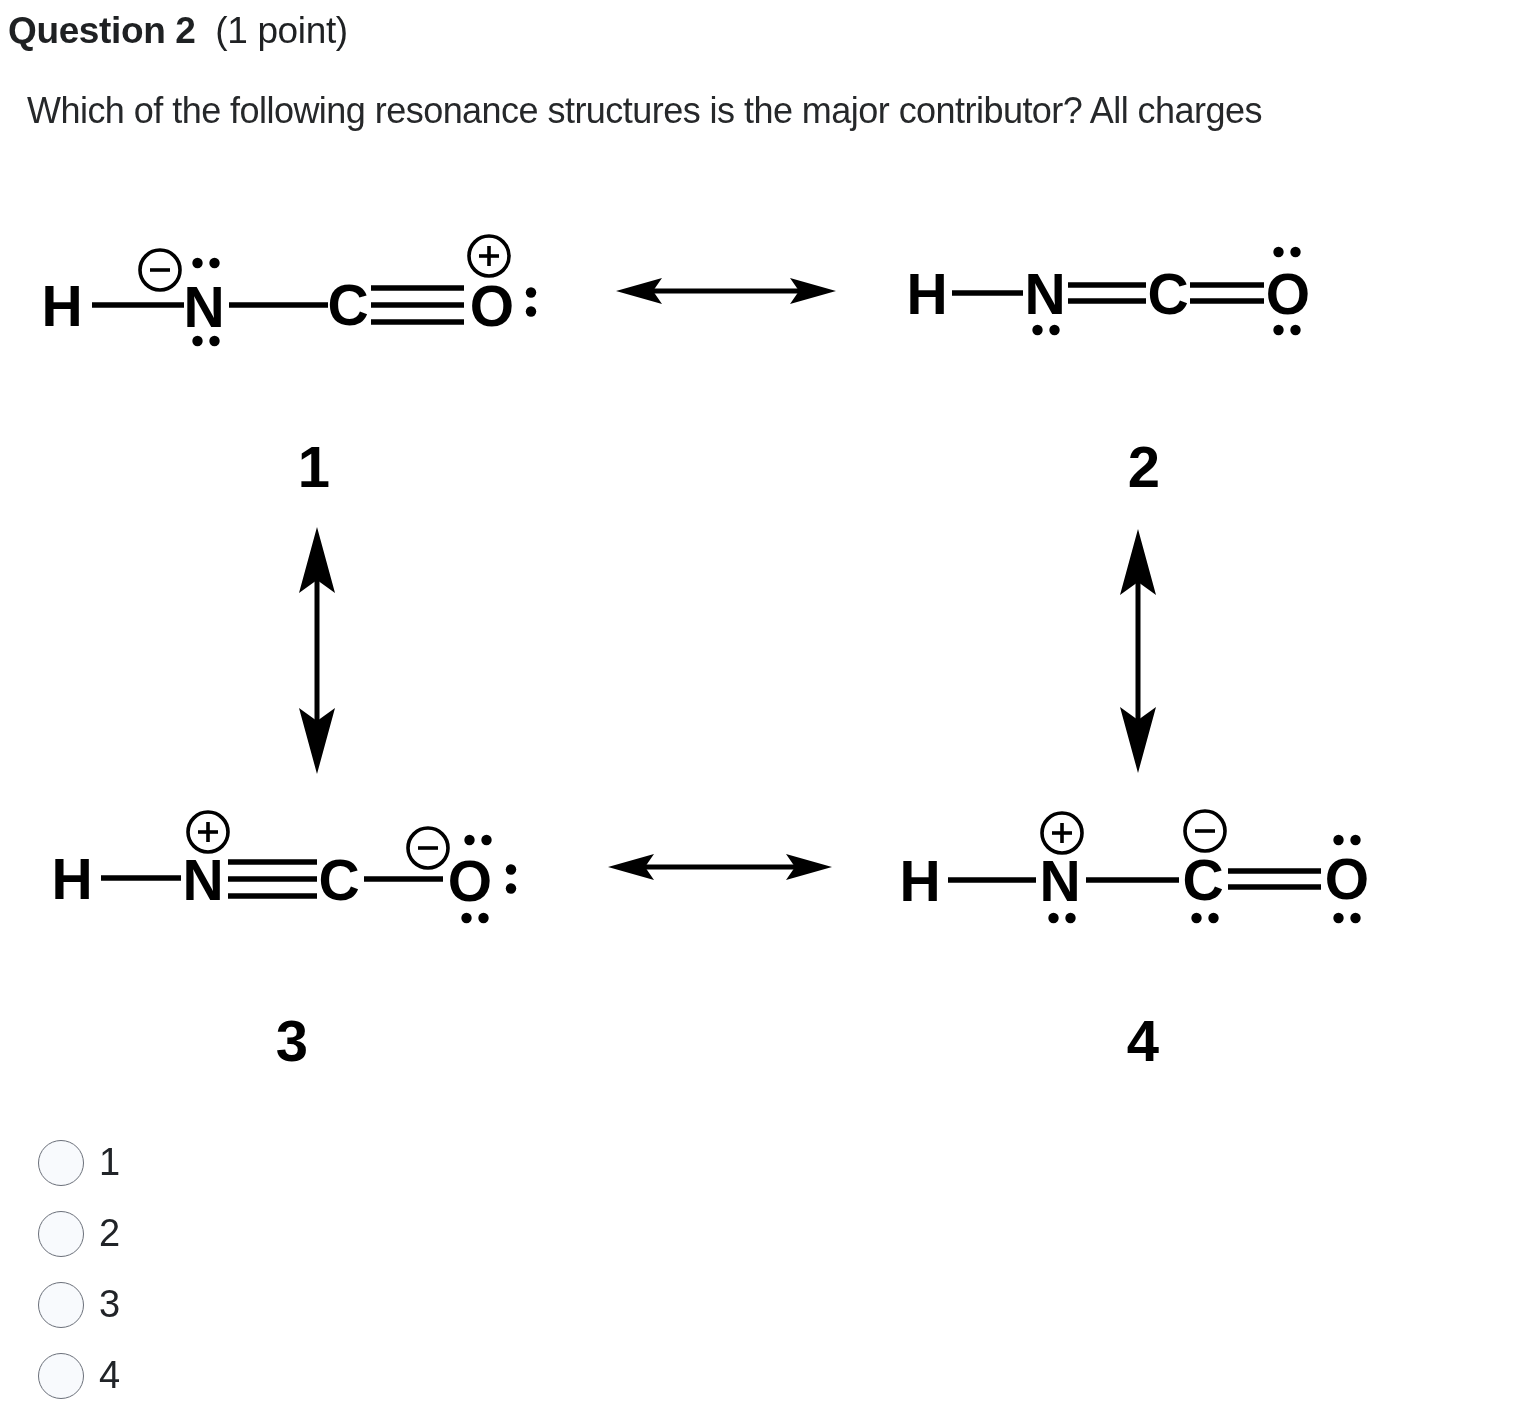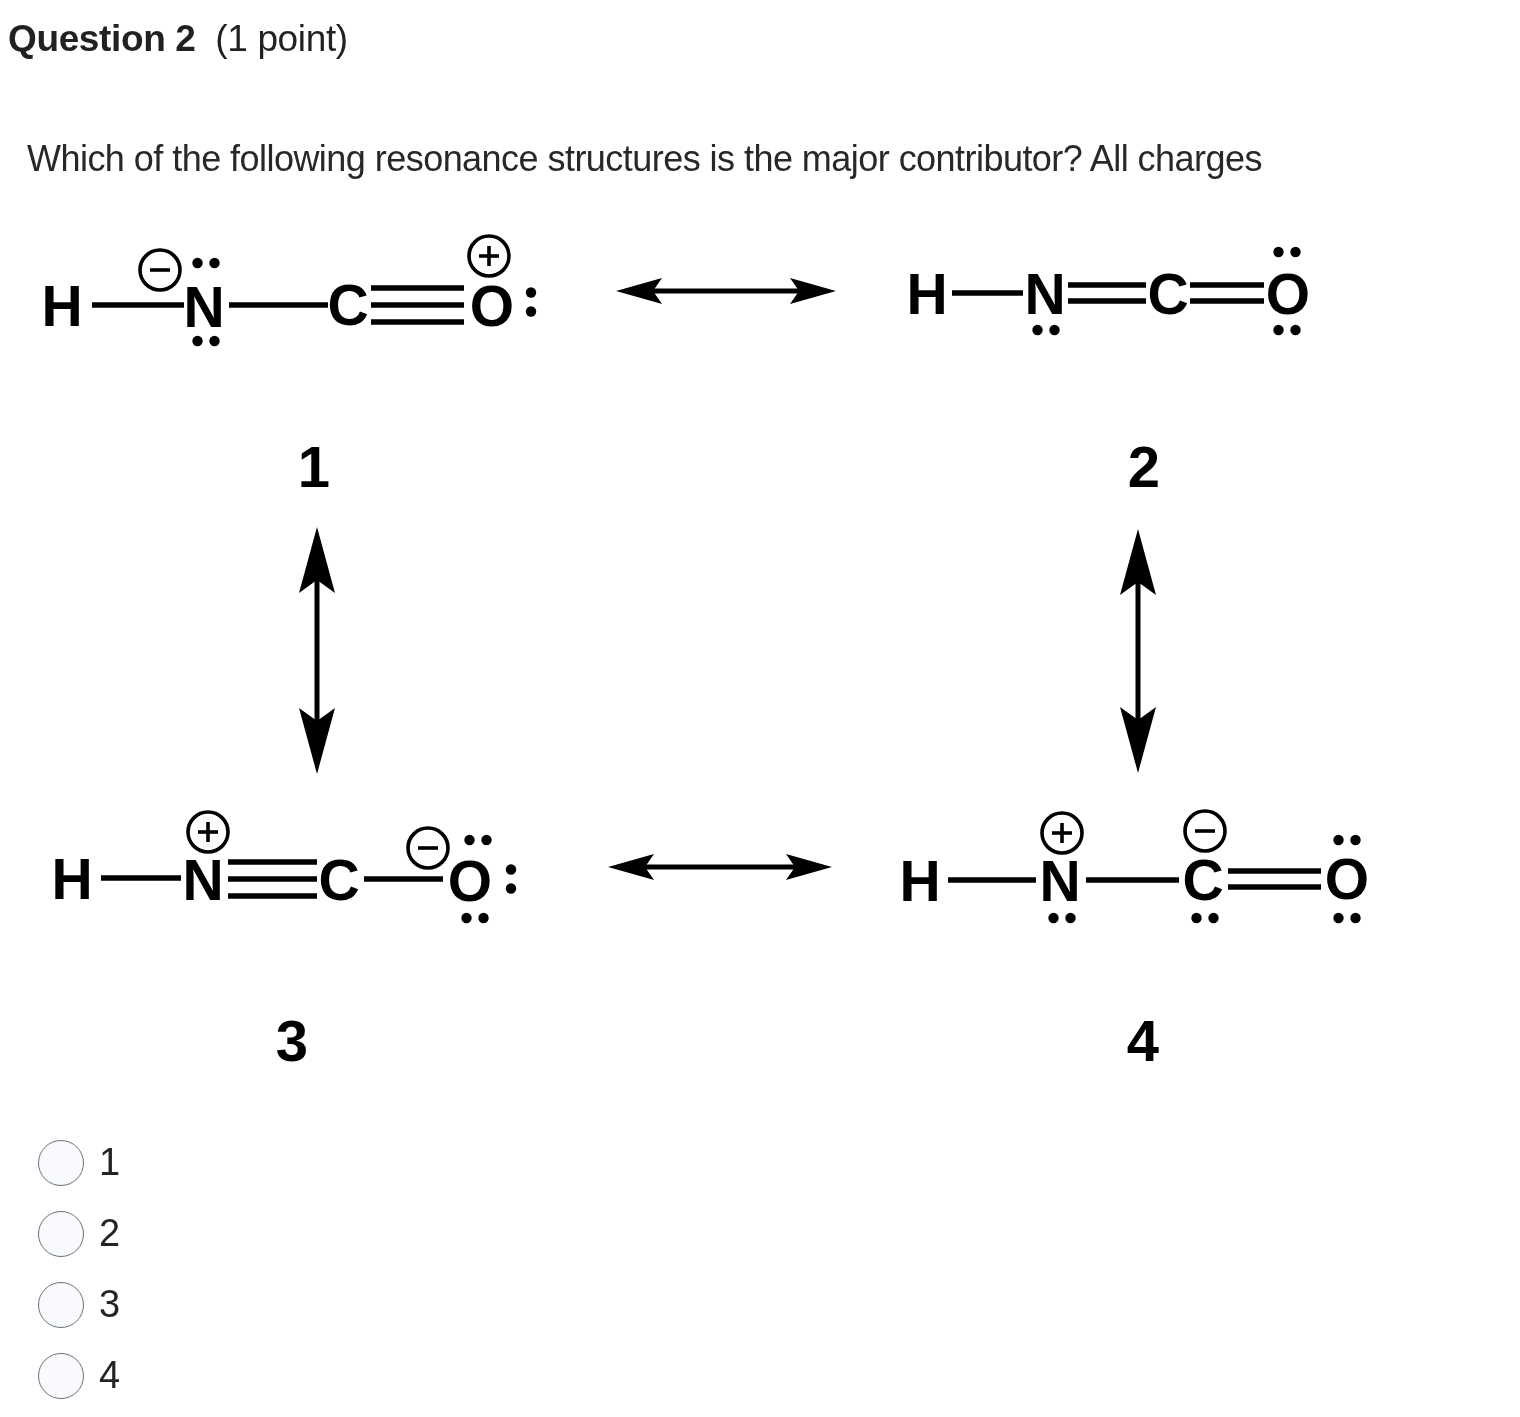--- a/index.html
+++ b/index.html
@@ -3,27 +3,27 @@
 <meta charset="utf-8">
 <style>
   html,body{margin:0;padding:0;}
   body{
     width:1520px;height:1417px;position:relative;background:#ffffff;
     font-family:"Liberation Sans","DejaVu Sans",sans-serif;
     overflow:hidden;
   }
   .q-header{
     position:absolute;left:8px;top:10px;
-    font-size:37px;color:#1f2123;letter-spacing:-0.01em;margin-top:8px;
+    font-size:37px;color:#1f2123;letter-spacing:-0.01em;
   }
   .q-header .title{font-weight:bold;}
   .q-header .points{font-weight:normal;}
   .q-text{
     position:absolute;left:27px;top:86px;
-    font-size:36px;line-height:50px;color:#26282a;letter-spacing:-0.015em;margin-top:48px;
+    font-size:36px;line-height:50px;color:#26282a;letter-spacing:-0.015em;
   }
   #diagram{
     position:absolute;left:0;top:0;width:1520px;height:1417px;
     pointer-events:none;z-index:0;
   }
   #diagram text{font-family:"Liberation Sans","DejaVu Sans",sans-serif;}
   .options{
     position:absolute;left:38px;top:1139px;z-index:1;
     display:flex;flex-direction:column;gap:24px;
   }

